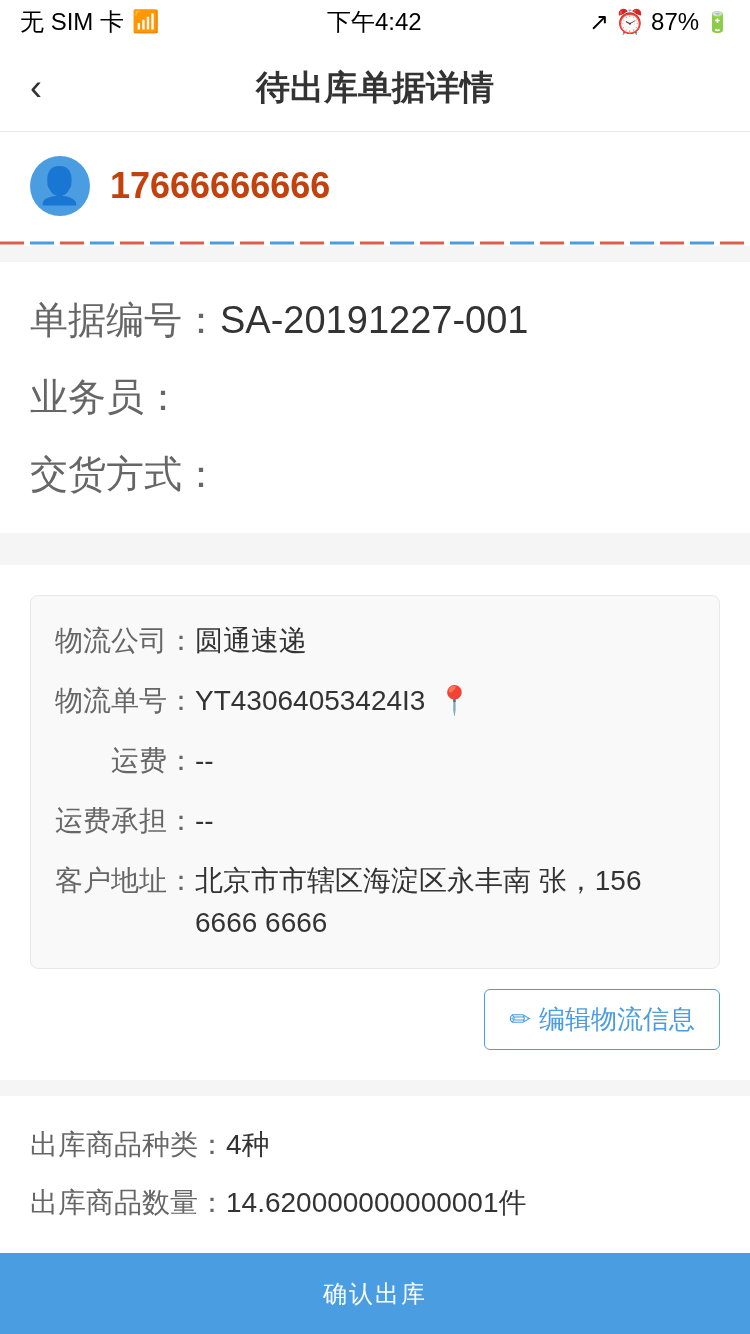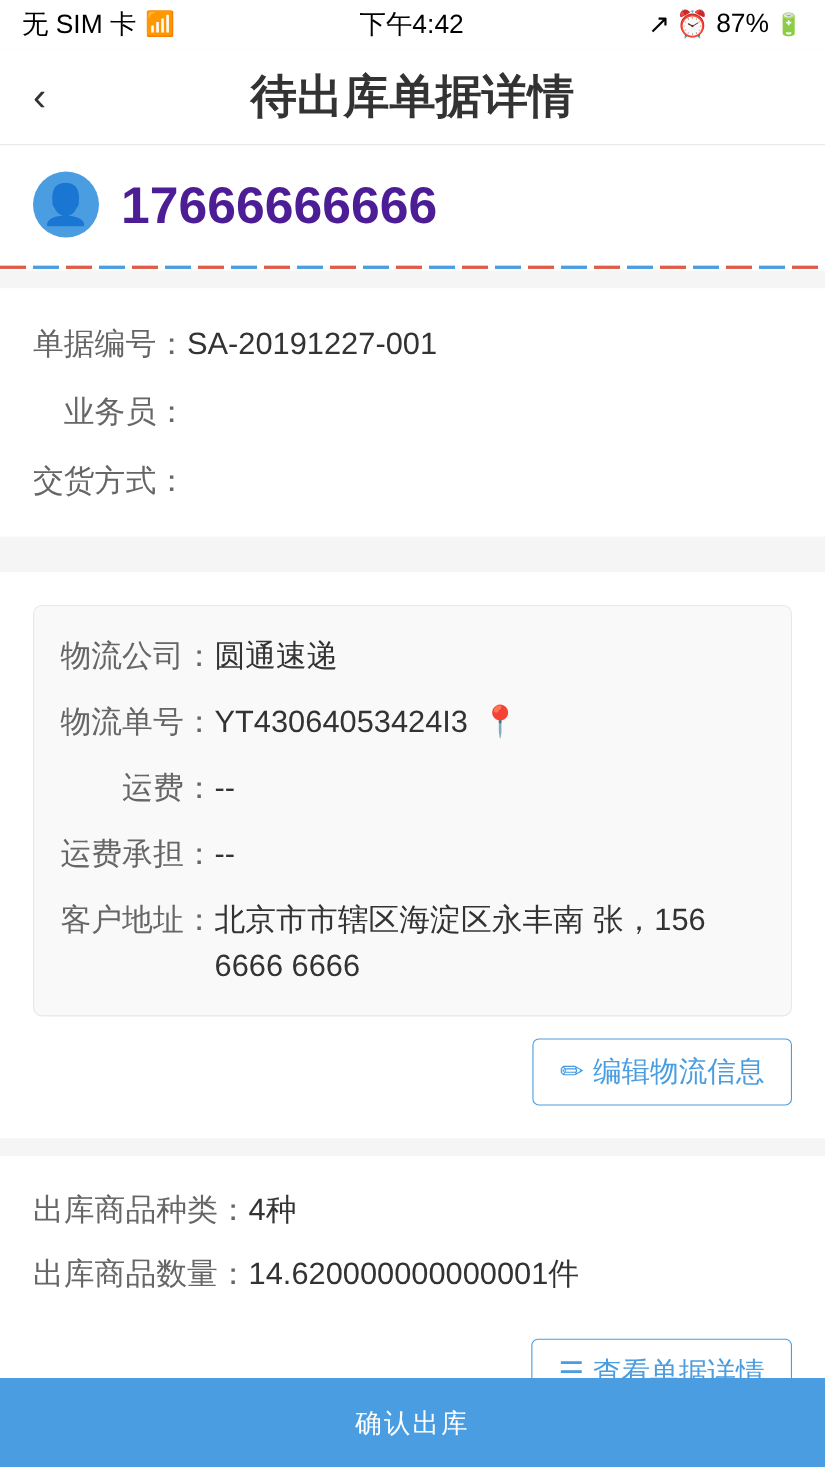--- a/index.html
+++ b/index.html
@@ -43,21 +43,21 @@
     .nav-back {
       font-size: 36px;
       color: #333;
       cursor: pointer;
       width: 60px;
     }
     .nav-title {
       position: absolute;
       left: 50%;
       transform: translateX(-50%);
-      font-size: 42px;
+      font-size: 34px;
       font-weight: 600;
       color: #333;
     }
 
     
     .customer-header {
       background: #fff;
       padding: 24px 30px;
       display: flex;
       align-items: center;
@@ -69,23 +69,23 @@
       height: 60px;
       border-radius: 50%;
       background: #4a9de0;
       display: flex;
       align-items: center;
       justify-content: center;
       font-size: 36px;
       color: white;
     }
     .customer-phone {
-      font-size: 47px;
+      font-size: 36px;
       font-weight: 600;
-      color: #4c1d95;
+      color: #c2410c;
     }
 
     
     .dashed-separator {
       height: 6px;
       background: #fff;
       position: relative;
       overflow: hidden;
     }
     .dashed-separator::before {
@@ -108,21 +108,21 @@
     
     .section {
       background: #fff;
       padding: 30px;
       margin-top: 16px;
     }
     .info-row {
       display: flex;
       align-items: flex-start;
       margin-bottom: 20px;
-      font-size: 28px;
+      font-size: 38px;
       line-height: 1.5;
     }
     .info-row:last-child { margin-bottom: 0; }
     .info-label {
       color: #666;
       min-width: 140px;
       text-align: right;
       flex-shrink: 0;
     }
     .info-value {

